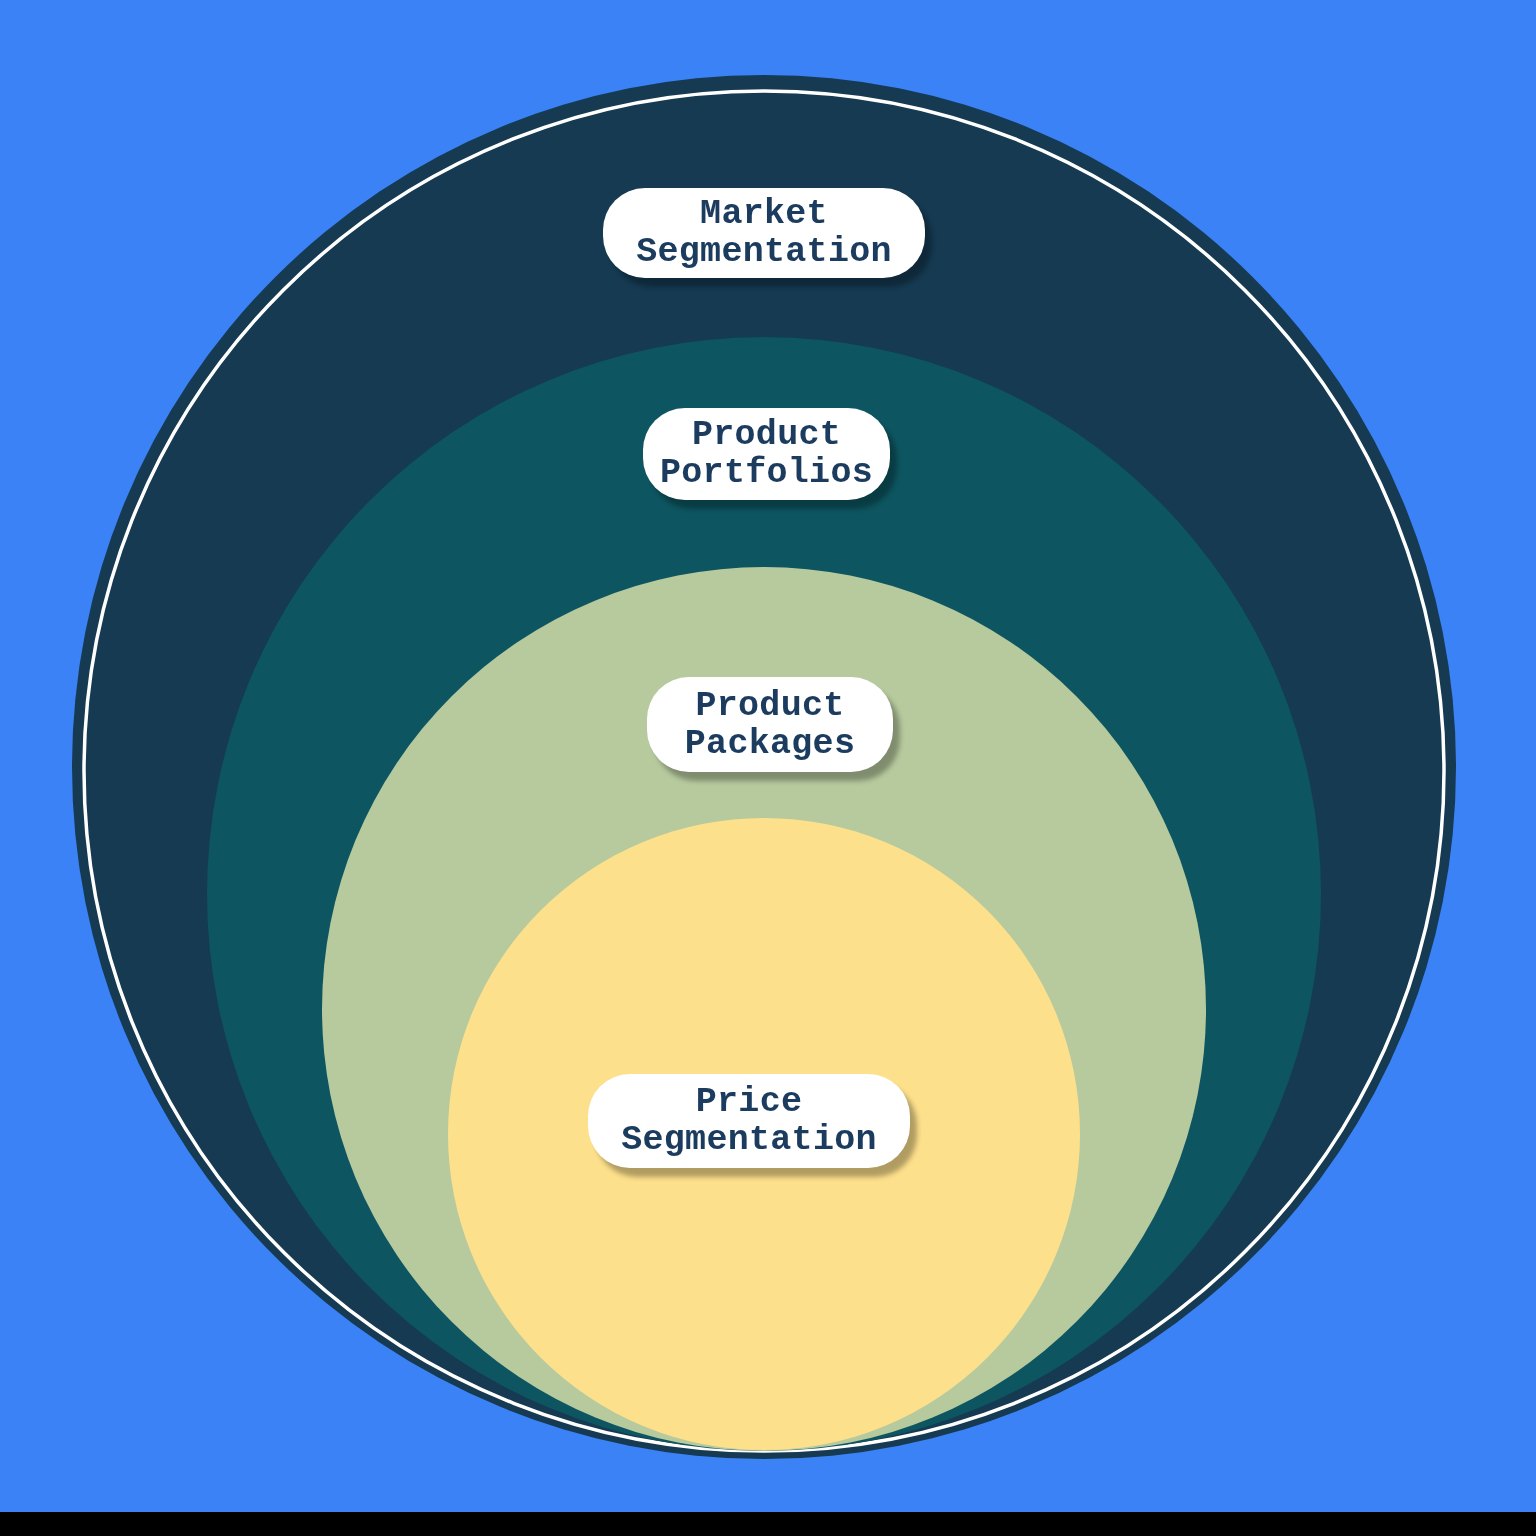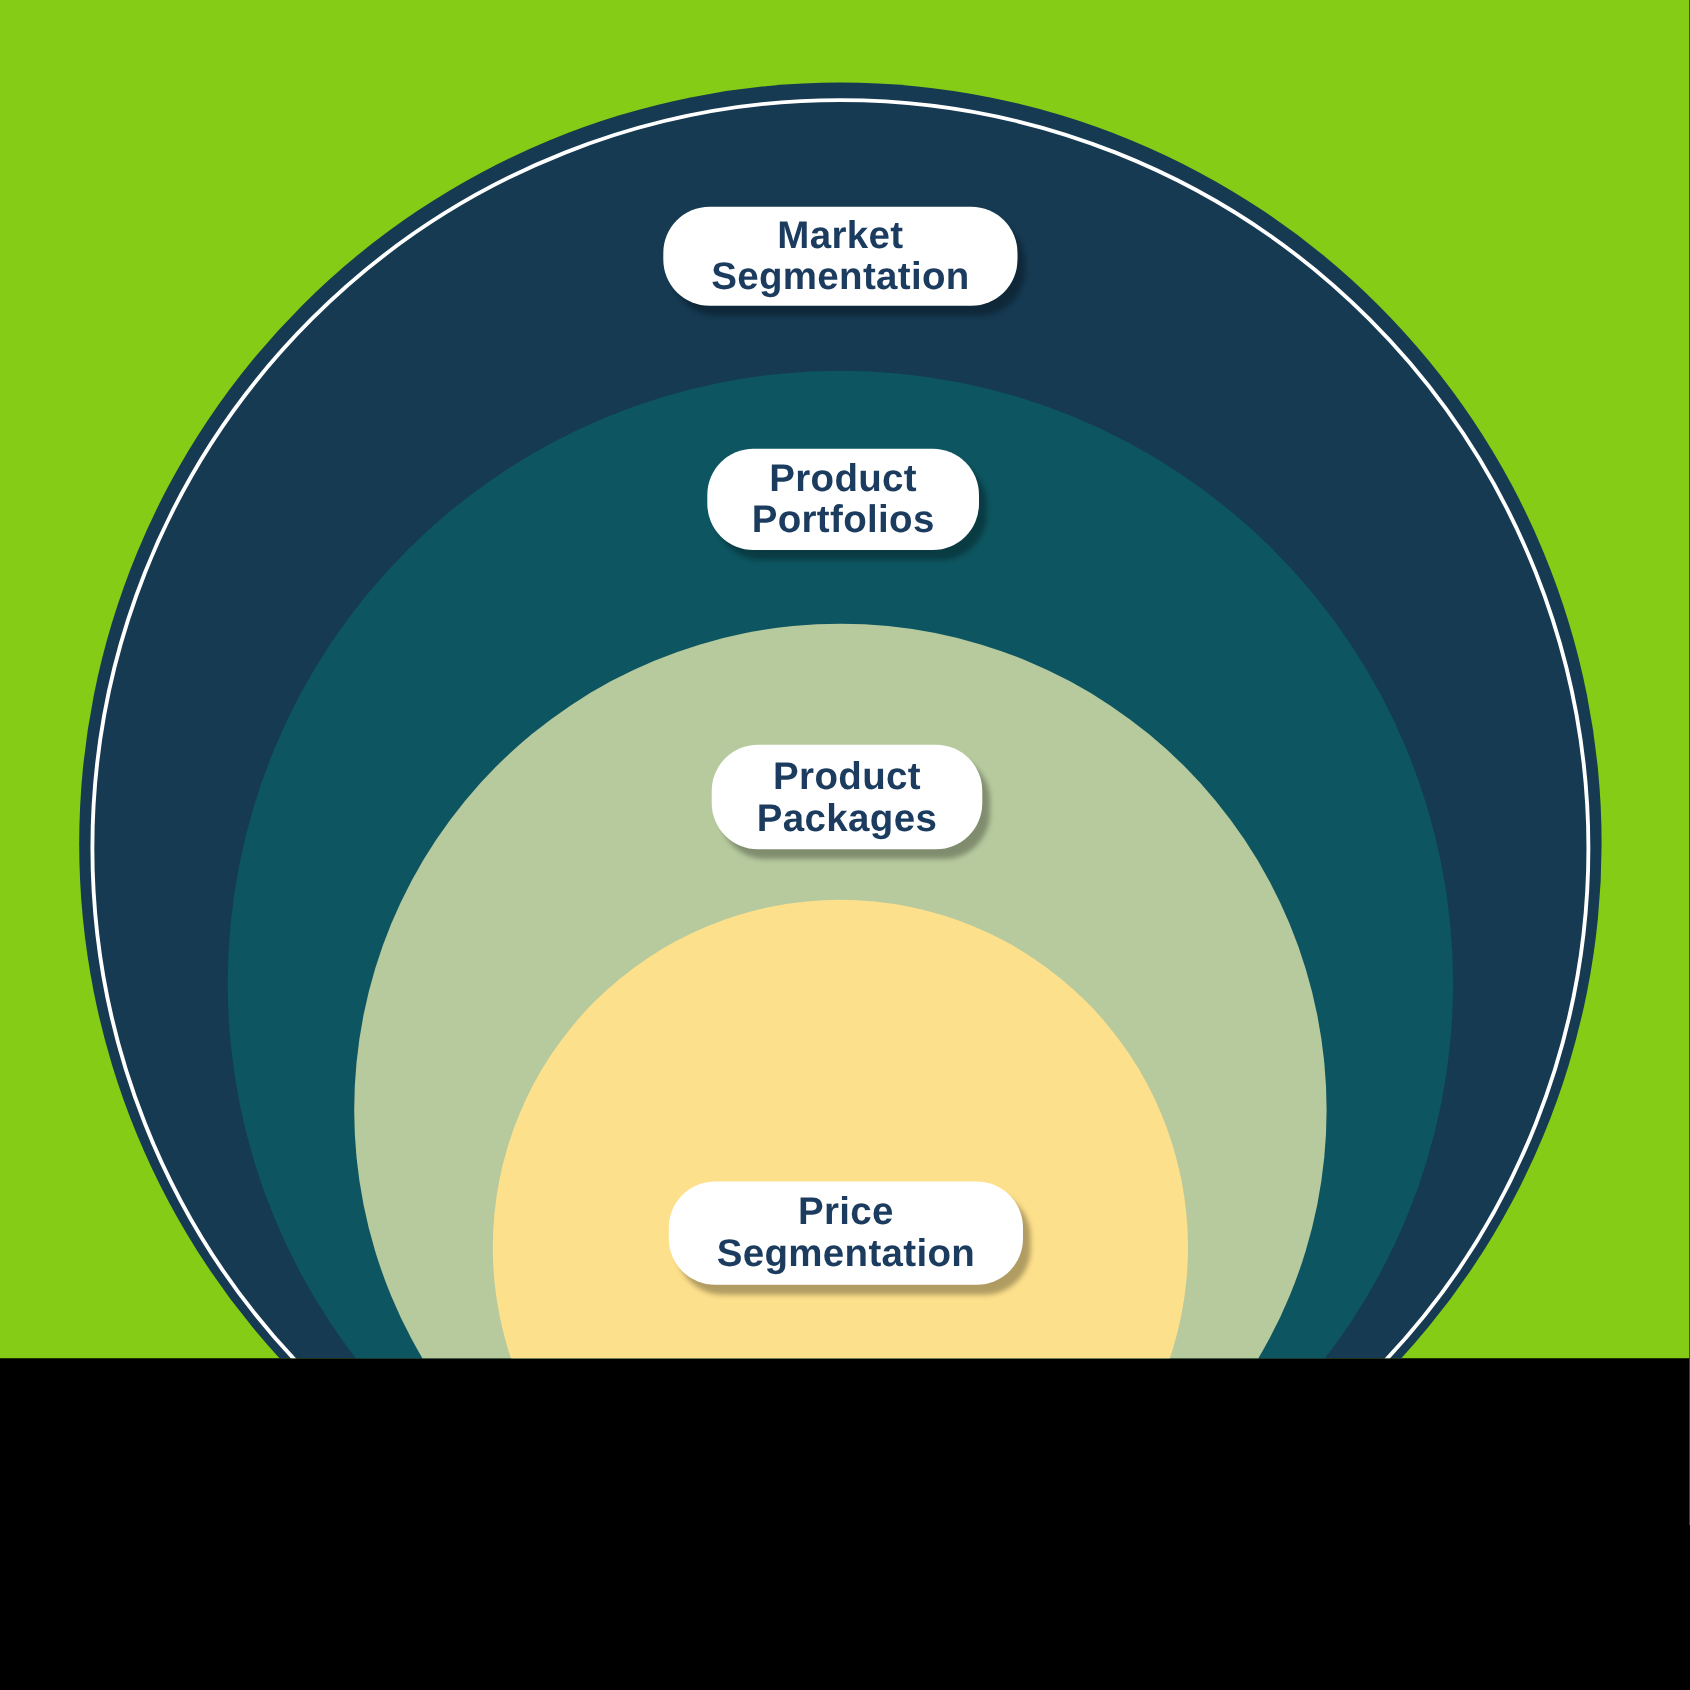--- a/index.html
+++ b/index.html
@@ -3,24 +3,24 @@
 <meta charset="utf-8">
 <style>
   html, body {
     margin: 0;
     padding: 0;
     background: #000000;
   }
   .stage {
     position: relative;
     width: 1536px;
-    height: 1235px;
-    background: #84cc16;
+    height: 1512px;
+    background: #3b82f6;
     overflow: hidden;
-    font-family: Liberation Sans, sans-serif;
+    font-family: Liberation Mono, monospace;
   }
   .diagram-svg {
     position: absolute;
     left: 0;
     top: 0;
     width: 1536px;
     height: 1536px;
     display: block;
   }
   .pill {
@@ -36,21 +36,21 @@
     color: #1b3c5e;
     font-weight: 700;
     font-size: 35px;
     line-height: 38px;
     letter-spacing: 0.3px;
   }
   .pill span { display: block; }
   .pill-1 { left: 603px; top: 188px; width: 322px; height: 90px; }
   .pill-2 { left: 643px; top: 408px; width: 247px; height: 92px; }
   .pill-3 { left: 647px; top: 677px; width: 246px; height: 95px; }
-  .pill-4 { left: 608px; top: 1074px; width: 322px; height: 94px; }
+  .pill-4 { left: 588px; top: 1074px; width: 322px; height: 94px; }
 </style>
 </head>
 <body>
 
 <div class="stage">
 
   <svg class="diagram-svg" viewBox="0 0 1536 1536">
     <circle cx="764" cy="767" r="692" fill="#153A52"></circle>
     <circle cx="764" cy="771" r="680" fill="none" stroke-width="3.5" stroke="#FFFFFF"></circle>
     <circle cx="764" cy="894" r="557" fill="#0D5560"></circle>

